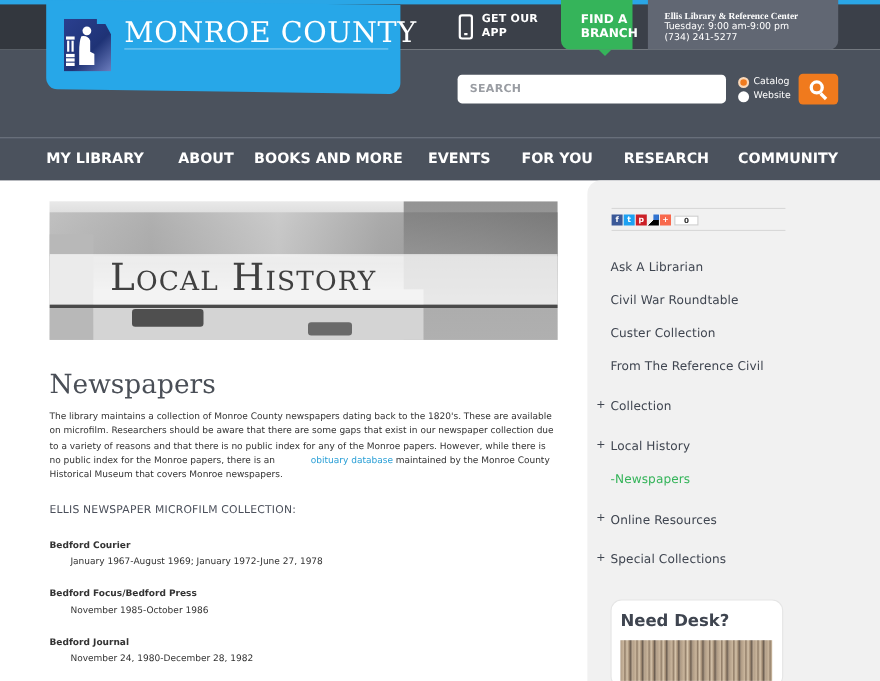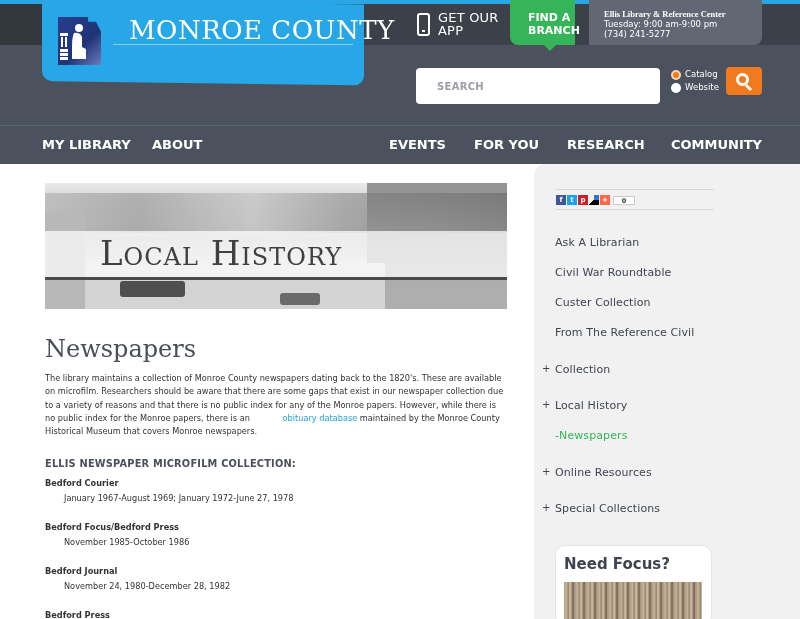--- a/index.html
+++ b/index.html
@@ -11,36 +11,36 @@
   .header-top { position: absolute; left: 0; top: 0; width: 800px; height: 45px; background: #3b4049; }
   .header-main { position: absolute; left: 0; top: 45px; width: 800px; height: 80px; background: #4b525d; }
   .header-top-left { position: absolute; left: 0; top: 4px; width: 42px; height: 41px; background: #33373e; }
 
   .logo { position: absolute; left: 42px; top: 0; width: 322px; height: 81px; background: #27a7e8;
           border-radius: 0 0 10px 10px; transform: skewY(0.8deg); transform-origin: left top; }
   .logo-inner { position: absolute; left: 42px; top: 0; width: 322px; height: 81px; }
   .logo-mark { position: absolute; left: 16px; top: 17px; width: 43px; height: 48px; background: linear-gradient(135deg,#2a3f8f 0%, #1f3376 60%, #6c7dbd 100%);
                clip-path: polygon(0 0, 70% 0, 70% 10%, 88% 10%, 100% 30%, 100% 100%, 0 100%); }
   .logo-figure { position: absolute; left: 10px; top: 6px; width: 18px; height: 38px; }
-  .logo-title { position: absolute; left: 71px; top: 15px; font-family: "DejaVu Serif", serif; color: #ffffff; font-size: 26px; letter-spacing: 0.5px; white-space: nowrap; margin-left: 16px; }
+  .logo-title { position: absolute; left: 71px; top: 15px; font-family: "DejaVu Serif", serif; color: #ffffff; font-size: 26px; letter-spacing: 0.5px; white-space: nowrap; }
   .logo-rule { position: absolute; left: 71px; top: 44px; width: 240px; height: 1px; background: rgba(255,255,255,0.45); }
   .logo-sub { position: absolute; left: 71px; top: 48px; font-family: "DejaVu Serif", serif; color: #ffffff; font-size: 15px; letter-spacing: 7.2px; white-space: nowrap; }
 
   .app-link { position: absolute; left: 417px; top: 11px; display: flex; align-items: center; gap: 8px; color: #fff; cursor: pointer; }
   .phone-icon { width: 13px; height: 23px; border: 2px solid #fff; border-radius: 3px; position: relative; }
   .phone-icon::after { content: ""; position: absolute; left: 3px; bottom: 2px; width: 3px; height: 2px; background: #fff; }
-  .app-text { font-size: 13px; font-weight: normal; line-height: 13px; letter-spacing: 0.2px; }
+  .app-text { font-size: 10px; font-weight: bold; line-height: 13px; letter-spacing: 0.2px; }
 
   .find-branch { position: absolute; left: 510px; top: 0; width: 65px; height: 45px; background: #35b45a; border-radius: 0 0 0 8px; color: #fff; font-size: 11px; font-weight: bold; line-height: 13px; padding: 11px 0 12px 18px; cursor: pointer; }
   .find-branch::after { content: ""; position: absolute; left: 34px; bottom: -6px; border-left: 6px solid transparent; border-right: 6px solid transparent; border-top: 6px solid #35b45a; }
   .branch-info { position: absolute; left: 589px; top: 0; width: 173px; height: 45px; background: #616773; border-radius: 0 0 8px 0; color: #fff; padding: 9px 0 0 15px; }
   .branch-name { font-size: 8.5px; font-weight: bold; line-height: 10px; white-space: nowrap; font-family: Liberation Serif, serif; }
   .branch-line { font-size: 8.5px; line-height: 10px; white-space: nowrap; }
 
-  .search-input { position: absolute; left: 416px; top: 68px; width: 244px; height: 36px; border: none; border-radius: 4px; background: #ffffff; padding: 0 21px; font-size: 10px; color: #555; font-family: "DejaVu Sans", sans-serif; }
+  .search-input { position: absolute; left: 416px; top: 68px; width: 244px; height: 26px; border: none; border-radius: 4px; background: #ffffff; padding: 0 11px; font-size: 10px; color: #555; font-family: "DejaVu Sans", sans-serif; }
   .search-input::placeholder { color: #9a9da3; font-weight: bold; letter-spacing: 0.3px; }
   .radio-group { position: absolute; left: 671px; top: 68px; color: #fff; font-size: 8.5px; line-height: 13px; }
   .radio-row { display: flex; align-items: center; gap: 4px; cursor: pointer; }
   .radio { width: 10px; height: 10px; border-radius: 50%; background: #fff; display: inline-block; }
   .radio.checked { background: #f07a1d; border: 2px solid #fbd8b8; }
   .search-btn { position: absolute; left: 726px; top: 67px; width: 36px; height: 28px; background: #f07a1d; border-radius: 4px; cursor: pointer; }
   .search-btn .lens { position: absolute; left: 10px; top: 6px; width: 13px; height: 13px; border: 3px solid #fff; border-radius: 50%; }
   .search-btn .handle { position: absolute; left: 21px; top: 17px; width: 3px; height: 7px; background: #fff; transform: rotate(-45deg); }
 
   
@@ -57,22 +57,22 @@
   .banner .wagon1 { position: absolute; left: 75px; top: 98px; width: 65px; height: 16px; background: #4f4f4f; border-radius: 3px; }
   .banner .wagon2 { position: absolute; left: 235px; top: 110px; width: 40px; height: 12px; background: #6a6a6a; border-radius: 3px; }
   .banner .band { position: absolute; left: 0; top: 48px; width: 100%; height: 46px; background: rgba(255,255,255,0.72); }
   .banner .band-line { position: absolute; left: 0; top: 94px; width: 100%; height: 3px; background: #4a4a4a; }
   .banner-title { position: absolute; left: 55px; top: 50px; font-family: "DejaVu Serif", serif; color: #404040; font-size: 34px; letter-spacing: 1px; white-space: nowrap; font-variant: small-caps; }
 
   .page-title { position: absolute; left: 45px; top: 335px; font-family: "DejaVu Serif", serif; font-size: 24px; color: #4a4f57; font-weight: normal; }
   .intro { position: absolute; left: 45px; top: 372px; width: 462px; font-size: 8.2px; line-height: 13.3px; color: #333; }
   .intro a { color: #2a9fd6; text-decoration: none; margin-left: 30px; }
 
-  .section-heading { position: absolute; left: 45px; top: 458px; font-size: 9.8px; font-weight: bold; color: #4a4f5a; letter-spacing: 0.2px; white-space: nowrap; }
-  .paper { position: absolute; left: 45px; width: 300px; }
+  .section-heading { position: absolute; left: 45px; top: 458px; font-size: 9.8px; font-weight: normal; color: #4a4f5a; letter-spacing: 0.2px; white-space: nowrap; }
+  .paper { position: absolute; left: 45px; width: 300px; margin-top: 12px; }
   .paper-name { font-size: 8.2px; font-weight: bold; color: #333; line-height: 12px; }
   .paper-dates { font-size: 8.2px; color: #333; line-height: 12px; margin-top: 3px; padding-left: 19px; }
 
   
   .sidebar { position: absolute; left: 534px; top: 164px; width: 266px; height: 455px; background: #f1f1f1; border-radius: 12px 0 0 0; }
   .share-bar { position: absolute; left: 556px; top: 189px; width: 158px; height: 21px; border-top: 1px solid #d8d8d8; border-bottom: 1px solid #d8d8d8; }
   .share-icons { position: absolute; left: 556px; top: 195px; display: flex; gap: 1px; align-items: center; }
   .share-icon { width: 10px; height: 10px; display: inline-block; color: #fff; font-size: 7px; font-weight: bold; text-align: center; line-height: 10px; cursor: pointer; }
   .share-count { margin-left: 2px; width: 22px; height: 9px; background: #fff; border: 1px solid #ccc; font-size: 6.5px; font-weight: bold; text-align: center; line-height: 8px; color: #333; }
   .side-item { position: absolute; left: 555px; font-size: 11px; color: #3f4550; white-space: nowrap; cursor: pointer; letter-spacing: 0.1px; }
@@ -141,21 +141,22 @@
     <span>Website</span>
   </div>
 </div>
 <div class="search-btn">
   <span class="lens"></span>
   <span class="handle"></span>
 </div>
 
 <div class="nav">
   <span class="nav-item" style="left:42px">MY LIBRARY</span>
-  <span class="nav-item" style="left:152px">ABOUT</span>
+  <span class="nav-item" style="left:162px">ABOUT</span>
+  <span class="nav-item" style="left:231px">BOOKS AND MORE</span>
   <span class="nav-item" style="left:389px">EVENTS</span>
   <span class="nav-item" style="left:474px">FOR YOU</span>
   <span class="nav-item" style="left:567px">RESEARCH</span>
   <span class="nav-item" style="left:671px">COMMUNITY</span>
 </div>
 
 <div class="banner">
   <div class="trees"></div>
   <div class="bldg-right"></div>
   <div class="bldg-left"></div>
@@ -215,14 +216,14 @@
 
 <span class="side-item active" style="top:429px">-Newspapers</span>
 
 <span class="side-plus" style="top:466px">+</span>
 <span class="side-item" style="top:466px">Online Resources</span>
 
 <span class="side-plus" style="top:502px">+</span>
 <span class="side-item" style="top:502px">Special Collections</span>
 
 <div class="help-card"></div>
-<div class="help-title">Need Focus?</div>
+<div class="help-title">Need Desk?</div>
 <div class="help-image"></div>
 
 </body></html>

